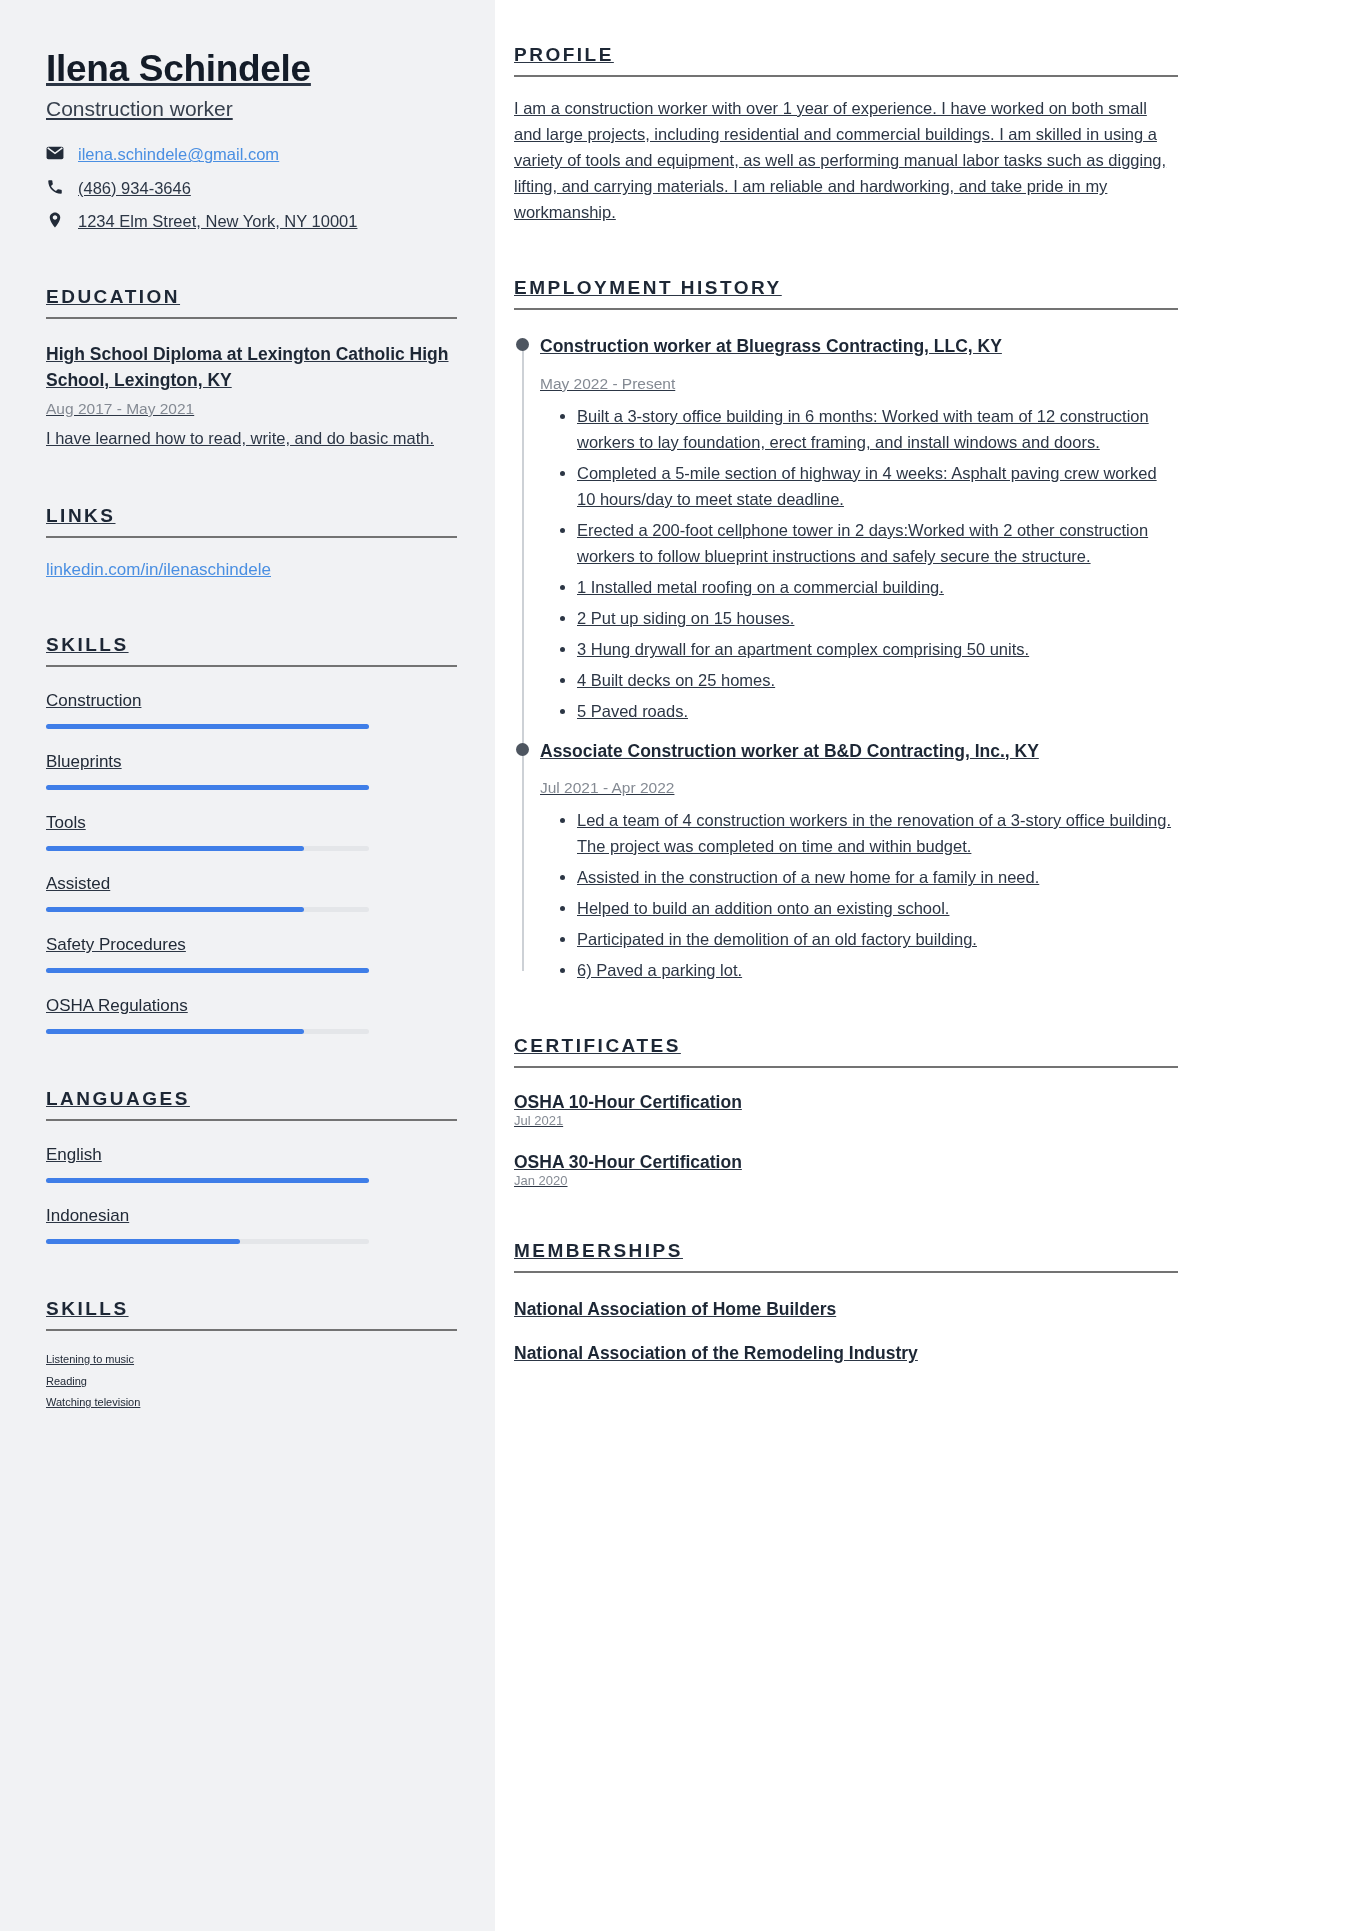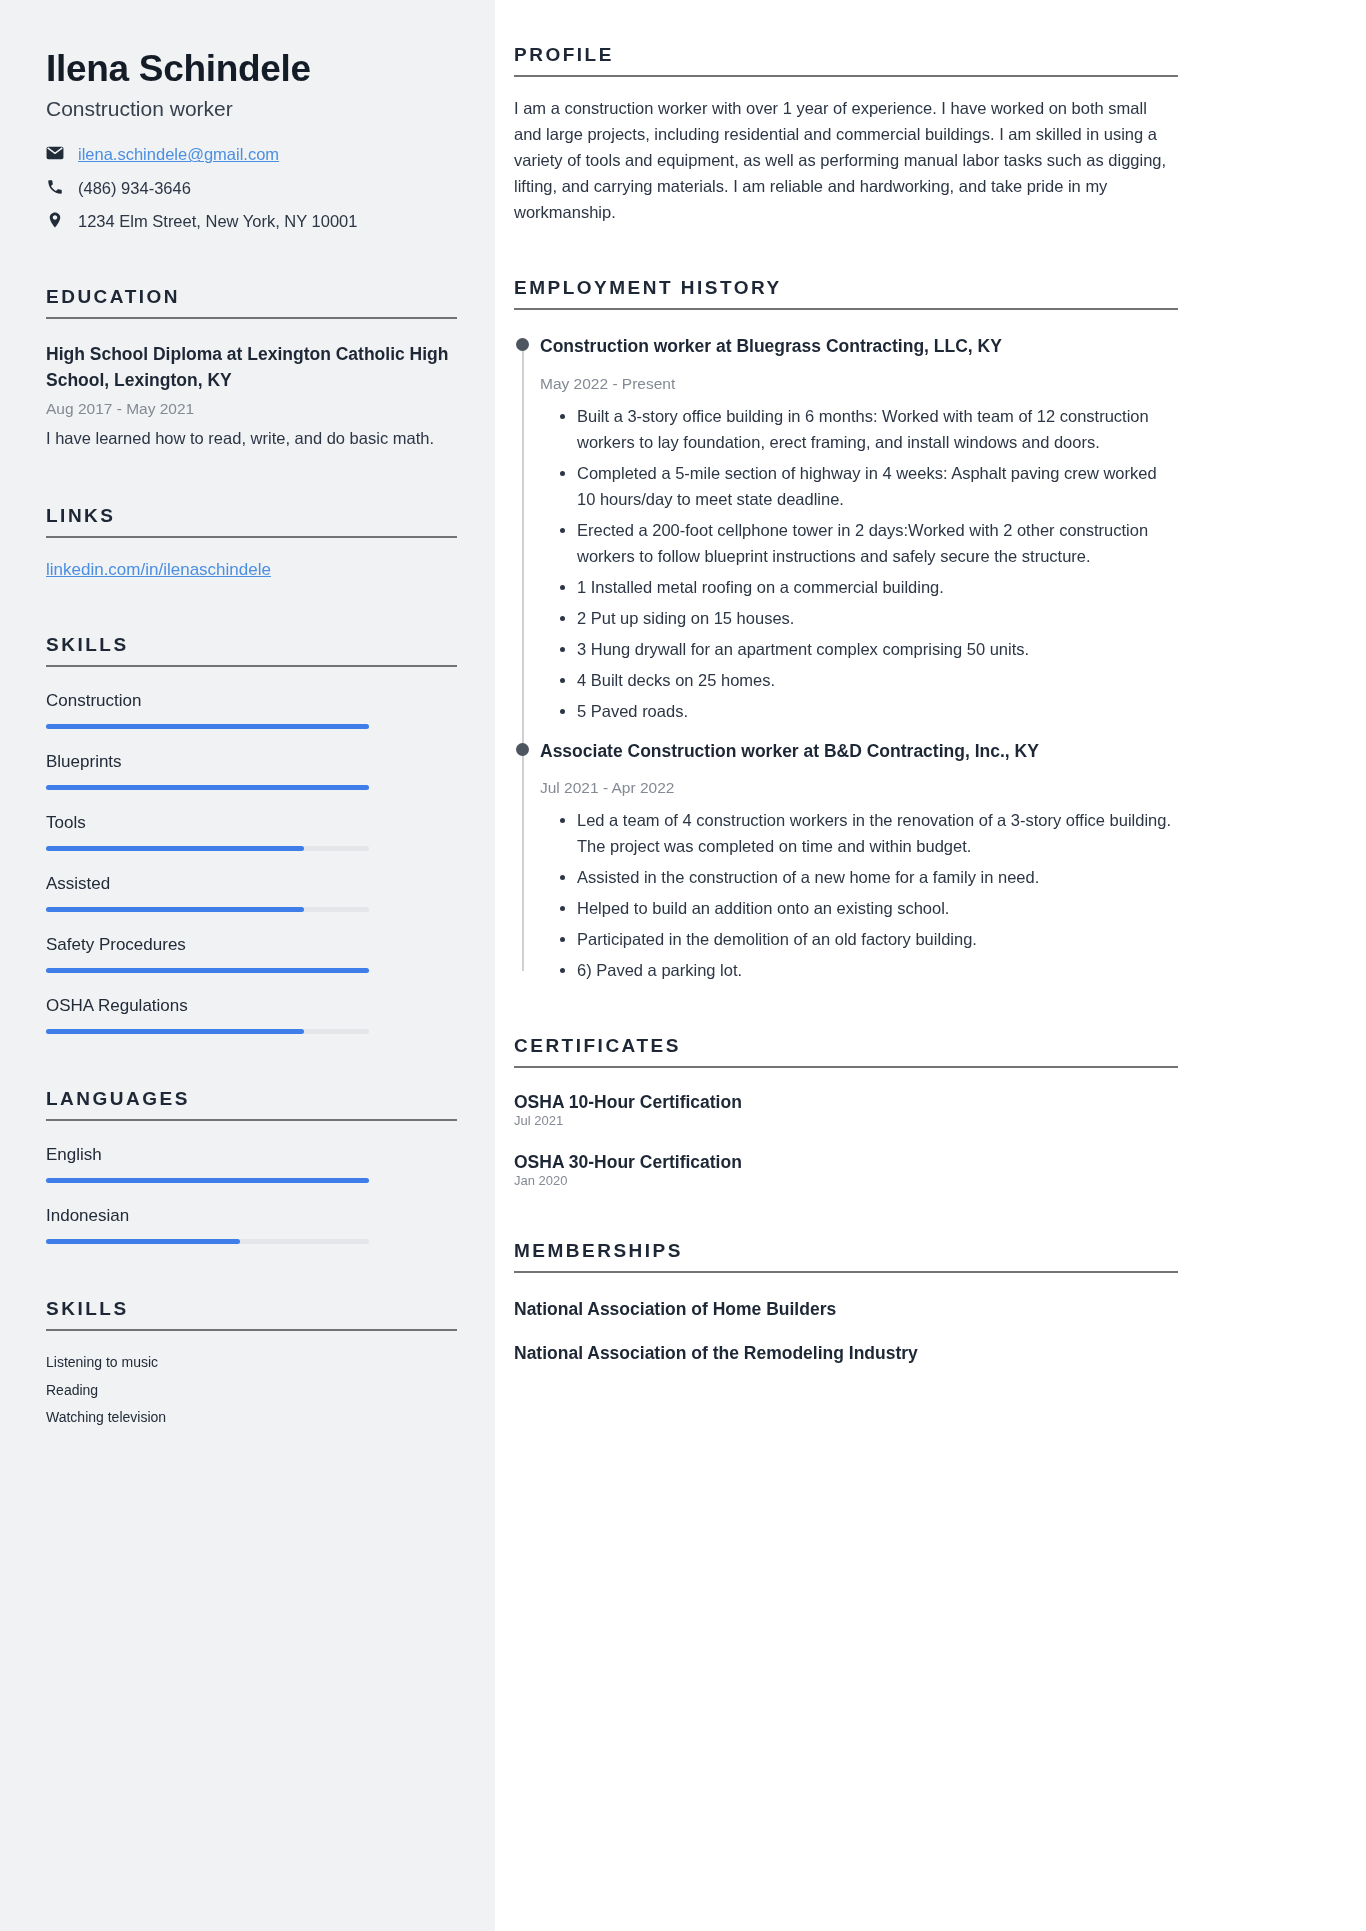--- a/index.html
+++ b/index.html
@@ -1,18 +1,18 @@
 <!DOCTYPE html>
 <html><head>
 <meta charset="utf-8">
 <style>
   * { margin:0; padding:0; box-sizing:border-box; }
   html,body { background:#ffffff; }
   body { font-family:"Liberation Sans", sans-serif; color:#2c3645; }
-  .page { width:1366px; min-height:1931px; display:flex; background:#be185d; }
+  .page { width:1366px; min-height:1931px; display:flex; background:#be185d;text-decoration:underline; }
 
   
   .sidebar { flex:0 0 495px; background:#f1f2f4; padding:48px 38px 40px 46px; }
   .person-name { font-size:37px; font-weight:bold; color:#141c28; letter-spacing:-0.3px; line-height:1.12; }
   .person-title { font-size:21px; color:#37404d; margin-top:8px; font-weight:normal; }
 
   .contact { margin-top:22px; list-style:none; }
   .contact li { display:flex; align-items:flex-start; margin-bottom:11px; font-size:16.5px; line-height:1.35; }
   .contact .cicon { width:18px; height:18px; margin-right:14px; flex:0 0 18px; margin-top:1px; }
   .contact .cicon svg { width:18px; height:18px; display:block; }
@@ -30,21 +30,21 @@
   .links-list li { font-size:17px; }
 
   .meter-list { margin-top:24px; list-style:none; }
   .meter-item { margin-bottom:23px; }
   .meter-item:last-child { margin-bottom:0; }
   .meter-label { font-size:17px; color:#222b38; margin-bottom:13px; }
   .meter-track { width:323px; height:5px; background:#e4e6e9; border-radius:3px; position:relative; }
   .meter-fill { height:5px; background:#3f7ee8; border-radius:3px; }
 
   .hobby-list { margin-top:18px; list-style:none; }
-  .hobby-list li { font-size:14px; line-height:1.95; color:#222b38; }
+  .hobby-list li { font-size:11px; line-height:1.95; color:#222b38; }
 
   
   .main { flex:1; background:#ffffff; padding:44px 188px 60px 19px; }
   .main-section { margin-bottom:52px; }
   .profile-text { margin-top:18px; font-size:16.5px; line-height:1.58; color:#2c3645; }
 
   .timeline { position:relative; margin-top:24px; }
   .timeline::before { content:""; position:absolute; left:8px; top:8px; bottom:12px; width:2px; background:#cdd1d6; }
   .job { position:relative; padding-left:26px; }
   .job + .job { margin-top:14px; }

